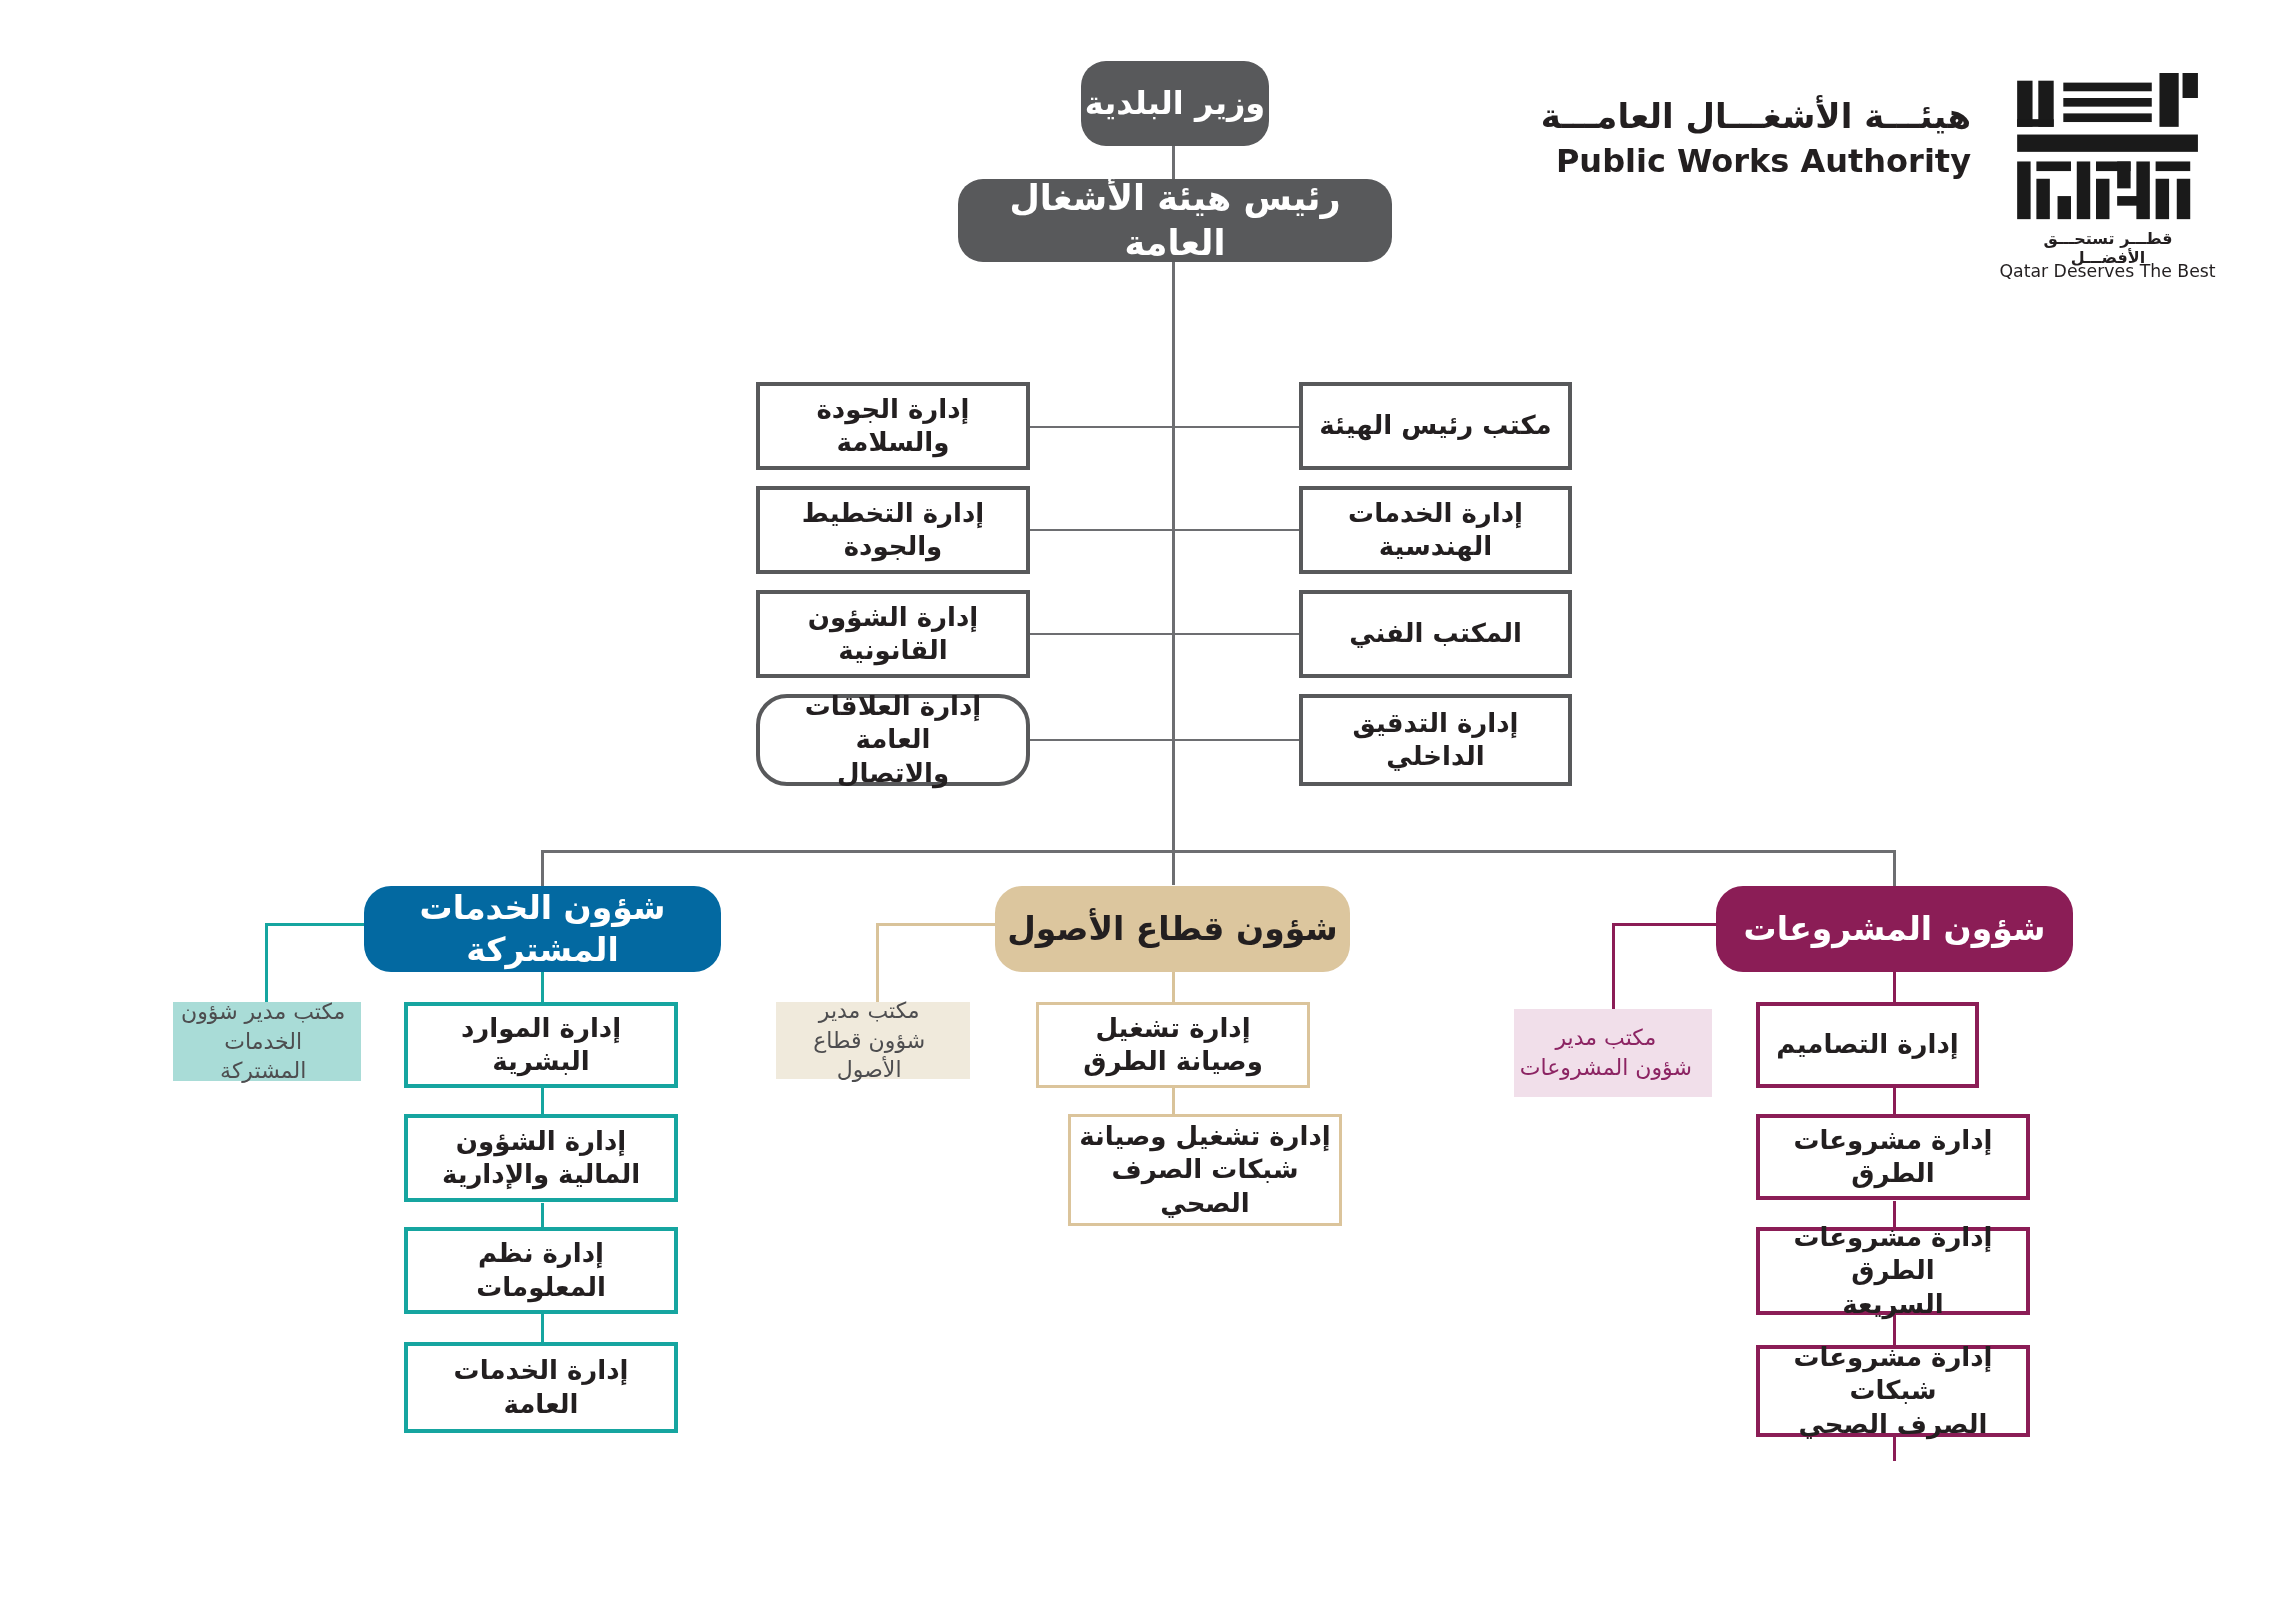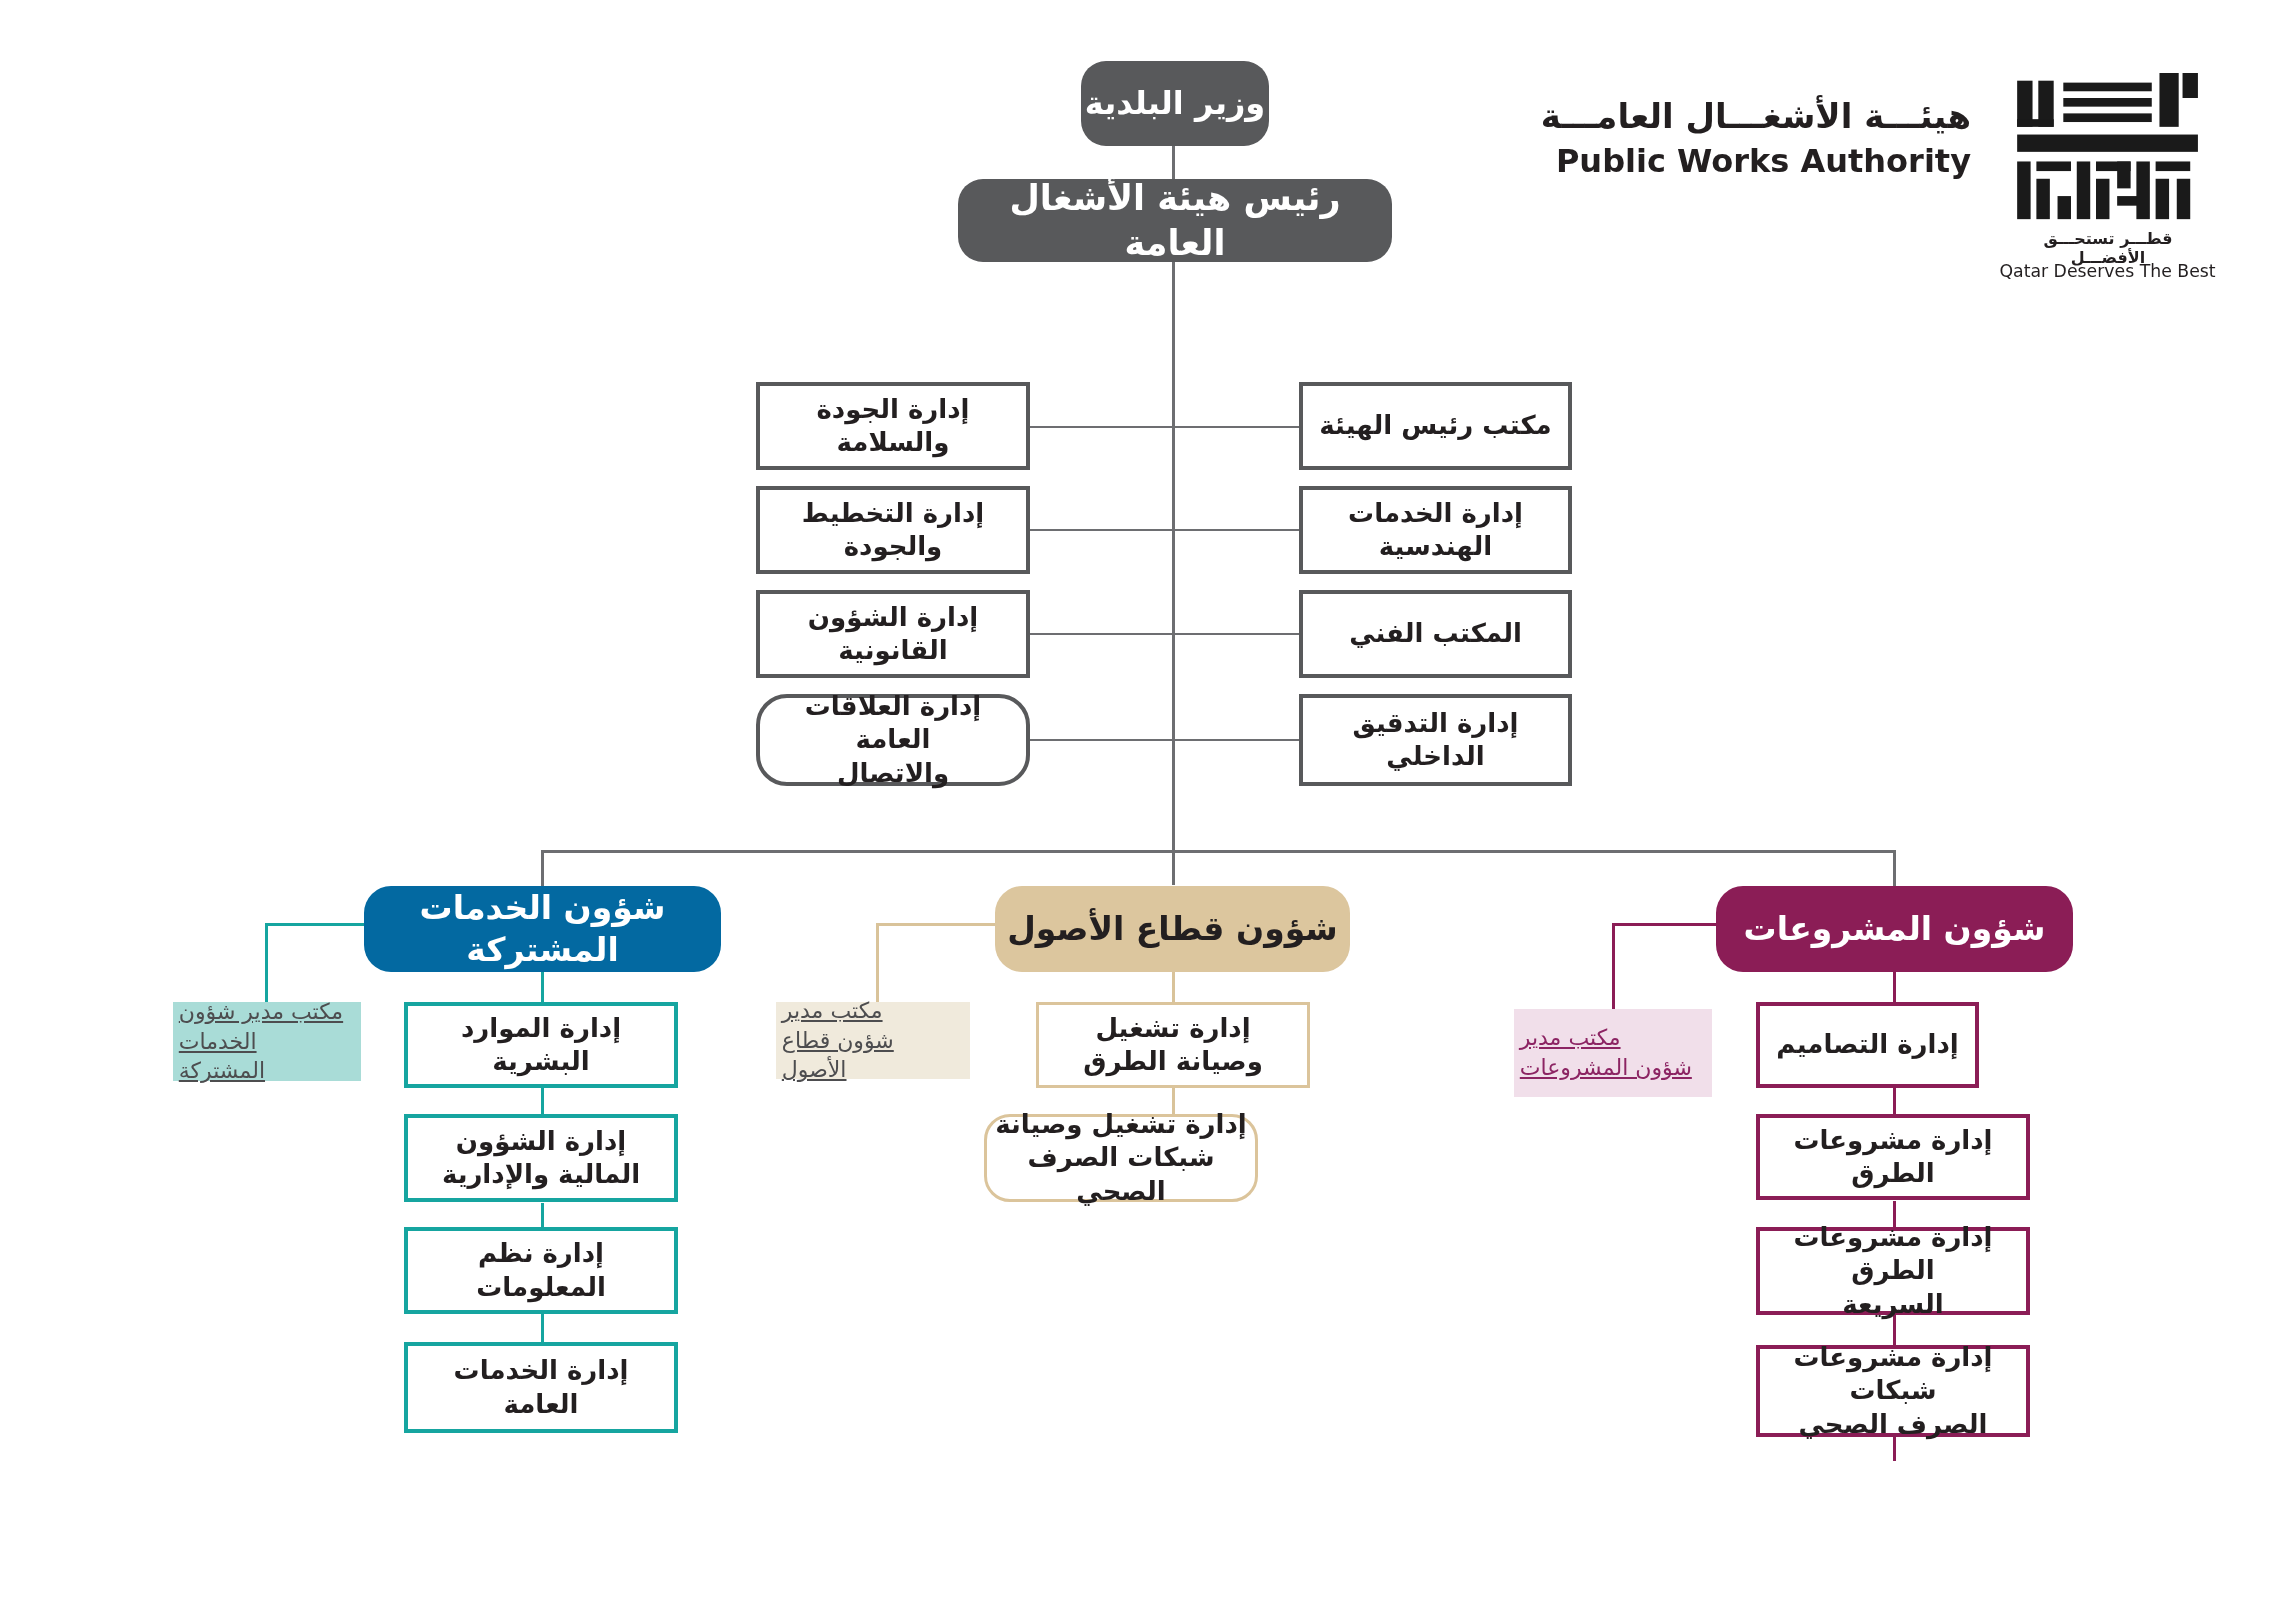--- a/index.html
+++ b/index.html
@@ -13,21 +13,21 @@
   .teal-b{border-color:#16A5A0;}
   .tan-b{border-color:#DBC49B;border-width:3.8px;}
   .mag-b{border-color:#8B1D56;}
   .line{position:absolute;}
   .gray{background:#6D6E71;}
   .teal{background:#16A5A0;}
   .tan{background:#D9C39A;}
   .mag{background:#8B1D56;}
   .office{position:absolute;display:flex;align-items:center;box-sizing:border-box;
           white-space:pre-line;line-height:1.35;font-size:22px;color:#4D4D4F;
-          text-align:left;padding:5.8px 13.4px 5.8px 5.8px;justify-content:flex-end;text-decoration:underline;}
+          text-align:center;padding:5.8px 13.4px 5.8px 5.8px;justify-content:flex-end;}
   .logo-text{position:absolute;top:96px;right:317px;text-align:right;color:#231F20;}
   .logo-ar{font-size:34px;font-weight:bold;direction:rtl;}
   .logo-en{font-size:32px;font-weight:600;margin-top:5.8px;}
   .logo-mark{position:absolute;left:2017px;top:73px;width:183px;height:150px;}
   .tag-ar{position:absolute;left:2014px;top:229px;width:188px;text-align:center;
           font-size:16px;font-weight:bold;color:#231F20;direction:rtl;}
   .tag-en{position:absolute;left:1994px;top:261px;width:227px;text-align:center;
           font-size:17.3px;font-weight:normal;color:#231F20;}
 </style>
 </head>
@@ -130,21 +130,21 @@
 شؤون المشروعات</div>
 
   <div class="node box teal-b" dir="rtl" style="left:404px;top:1002px;width:274px;height:86px;">إدارة الموارد البشرية</div>
   <div class="node box teal-b" dir="rtl" style="left:404px;top:1114px;width:274px;height:88px;">إدارة الشؤون
 المالية والإدارية</div>
   <div class="node box teal-b" dir="rtl" style="left:404px;top:1227px;width:274px;height:87px;">إدارة نظم المعلومات</div>
   <div class="node box teal-b" dir="rtl" style="left:404px;top:1342px;width:274px;height:91px;">إدارة الخدمات العامة</div>
 
   <div class="node box tan-b" dir="rtl" style="left:1036px;top:1002px;width:274px;height:86px;">إدارة تشغيل
 وصيانة الطرق</div>
-  <div class="node box tan-b" dir="rtl" style="left:984px;top:1114px;width:274px;height:88px;border-radius:26px;">إدارة تشغيل وصيانة
+  <div class="node box tan-b" dir="rtl" style="left:1068px;top:1114px;width:274px;height:112px;">إدارة تشغيل وصيانة
 شبكات الصرف الصحي</div>
 
   <div class="node box mag-b" dir="rtl" style="left:1756px;top:1002px;width:223px;height:86px;">إدارة التصاميم</div>
   <div class="node box mag-b" dir="rtl" style="left:1756px;top:1114px;width:274px;height:86px;">إدارة مشروعات الطرق</div>
   <div class="node box mag-b" dir="rtl" style="left:1756px;top:1227px;width:274px;height:88px;">إدارة مشروعات الطرق
 السريعة</div>
   <div class="node box mag-b" dir="rtl" style="left:1756px;top:1345px;width:274px;height:92px;">إدارة مشروعات شبكات
 الصرف الصحي</div>
 
 </div>

